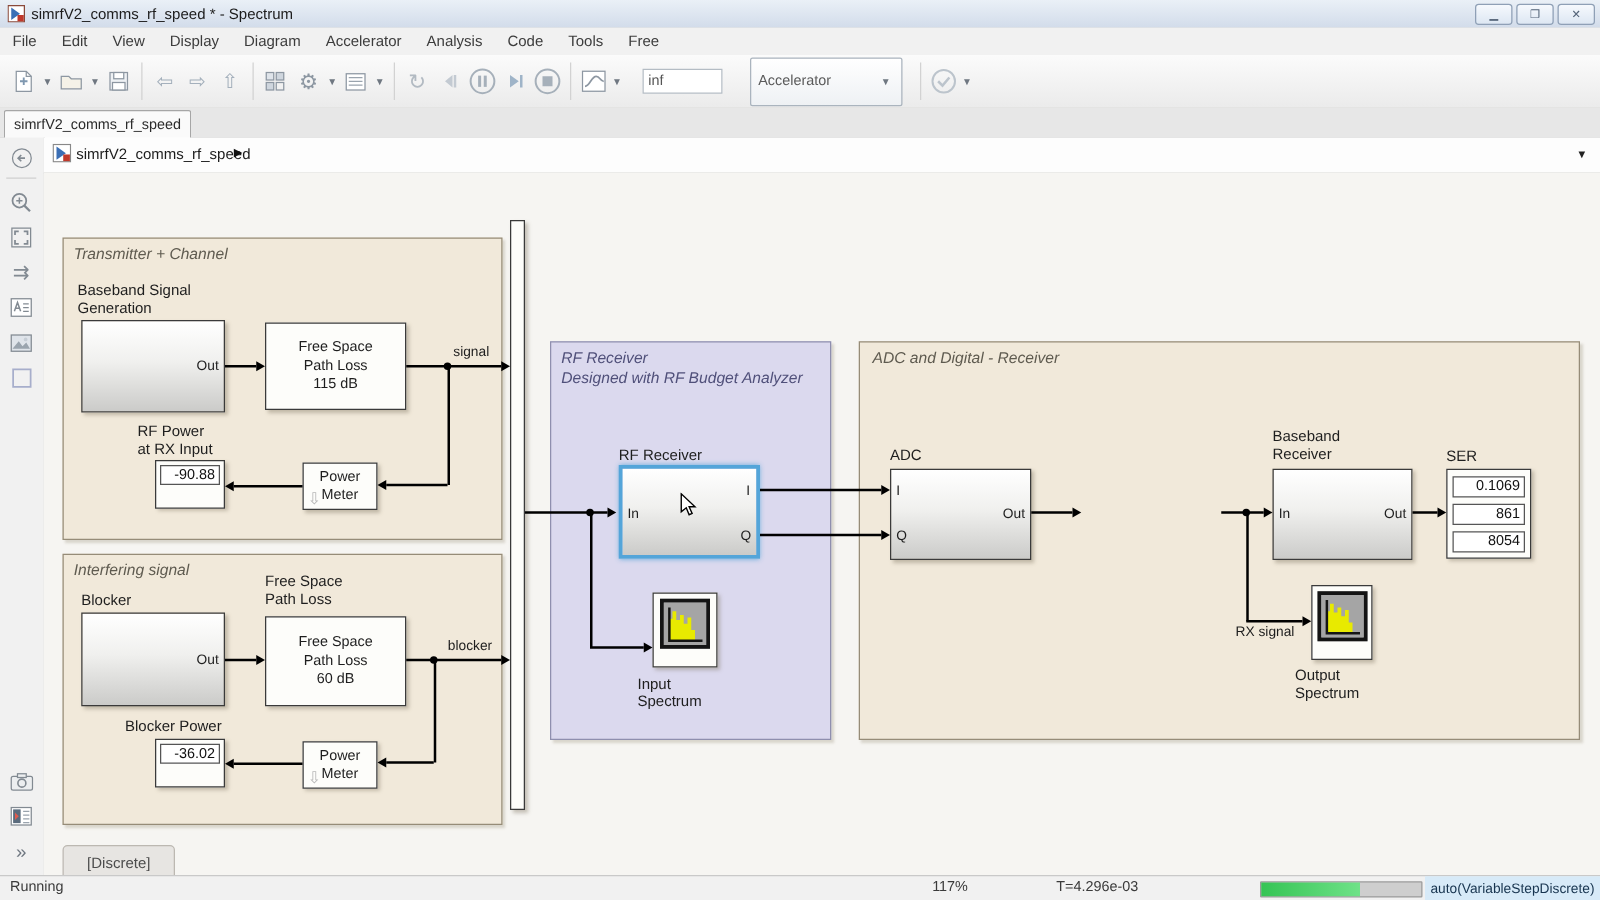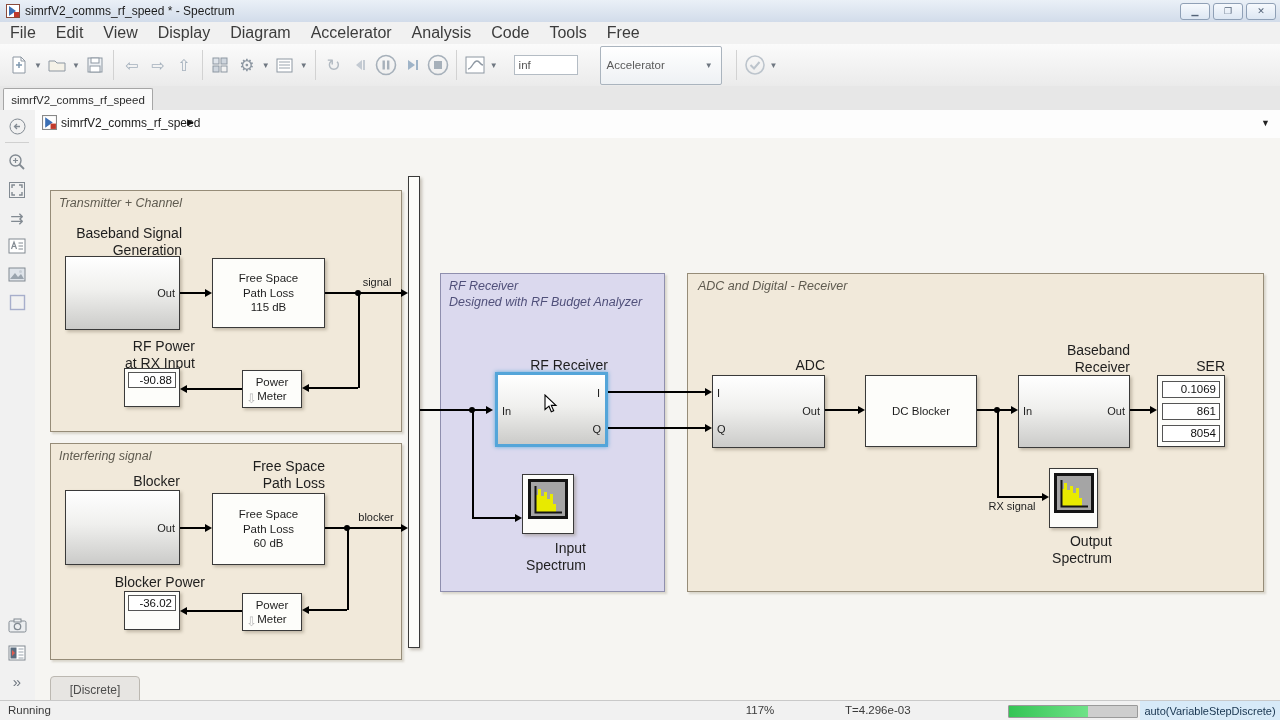--- a/index.html
+++ b/index.html
@@ -8,21 +8,21 @@
        -webkit-font-smoothing:antialiased;}
   .abs{position:absolute;}
   
   .titlebar{left:0;top:0;width:1280px;height:22px;
     background:linear-gradient(#eaf0f7,#d2dcea);border-bottom:1px solid #aeb9c8;
     display:flex;align-items:center;font-size:12px;color:#1c1c1c;}
   .winbtn{width:28px;height:15px;margin-left:3px;border:1px solid #8fa0b6;border-radius:3px;
     background:linear-gradient(#f6f9fd,#dde7f3);display:flex;align-items:center;justify-content:center;
     font-size:9px;color:#53master6378;color:#536378;}
   .menubar{left:0;top:22px;width:1280px;height:22px;background:#f1f1f1;
-    border-bottom:1px solid #dcdcdc;display:flex;align-items:center;font-size:16px;color:#3c3c3c;}
+    border-bottom:1px solid #dcdcdc;display:flex;align-items:center;font-size:12px;color:#3c3c3c;}
   .menuitem{padding:0 10px;line-height:22px;}
   .toolbar{left:0;top:44px;width:1280px;height:42px;
     background:linear-gradient(#fbfbfb,#ebebeb);border-bottom:1px solid #cfcfcf;
     display:flex;align-items:center;}
   .tbtn{height:28px;min-width:26px;display:flex;align-items:center;justify-content:center;color:#8d97a2;}
   .tsep{width:1px;height:30px;background:#d2d2d2;margin:0 5px;}
   .ddarrow{font-size:8px;color:#6f7781;margin:0 2px;}
   .tbglyph{font-size:16px;color:#a4b0bc;}
   .tabstrip{left:0;top:86px;width:1280px;height:24px;background:#e7e7e7;border-bottom:1px solid #b2b2b2;}
   .tab{position:absolute;left:3px;top:2px;width:148px;height:22px;background:#fafafa;
@@ -35,21 +35,21 @@
   .canvas{left:35px;top:138px;width:1245px;height:562px;background:#f6f5f2;}
   .region{position:absolute;box-shadow:2px 2px 2px rgba(150,140,115,.3);}
   .rbeige{background:#f1e9da;border:1px solid #968c78;}
   .rpurple{background:#dbd9ee;border:1px solid #8f8fae;}
   .rtitle{position:absolute;font-size:12.5px;white-space:pre-line;line-height:1.25;font-style:italic;}
   .blk{position:absolute;border:1px solid #3a3a3a;box-shadow:2px 2px 3px rgba(120,110,90,.4);box-sizing:border-box;}
   .grad{background:linear-gradient(#ffffff,#f0f0ee 45%,#cbcbc9);}
   .white{background:#fdfdfa;}
   .ctext{display:flex;align-items:center;justify-content:center;text-align:center;
     font-size:11.5px;color:#1e1e1e;white-space:pre-line;line-height:1.25;width:100%;height:100%;}
-  .lbl{position:absolute;font-size:14px;color:#1e1e1e;text-align:right;white-space:pre-line;line-height:1.18;}
+  .lbl{position:absolute;font-size:12px;color:#1e1e1e;text-align:left;white-space:pre-line;line-height:1.18;}
   .port{position:absolute;font-size:11px;color:#1e1e1e;}
   .wh{position:absolute;height:1.5px;background:#000;}
   .wv{position:absolute;width:1.5px;background:#000;}
   .ar{position:absolute;width:0;height:0;border-top:4px solid transparent;border-bottom:4px solid transparent;border-left:7px solid #000;}
   .al{position:absolute;width:0;height:0;border-top:4px solid transparent;border-bottom:4px solid transparent;border-right:7px solid #000;}
   .dot{position:absolute;width:6px;height:6px;border-radius:50%;background:#000;}
   .wlabel{position:absolute;font-size:11px;color:#1e1e1e;text-align:center;}
   .disp-inner{position:absolute;border:1px solid #555;background:#fff;
     font-size:11.5px;color:#111;text-align:right;padding:1px 3px 0 0;box-sizing:border-box;}
   .ser-row{position:absolute;left:4px;width:58px;height:17px;border:1px solid #555;background:#fff;
@@ -359,23 +359,20 @@
   </div>
   <div class="lbl" style="left:510px;top:540px;width:76px">Input
 Spectrum</div>
 
   <div class="lbl" style="left:712px;top:357px;width:113px">ADC</div>
   <div class="blk grad" style="left:712px;top:375px;width:113px;height:73px">
     <span class="port" style="left:4px;top:11px">I</span>
     <span class="port" style="left:4px;top:47px">Q</span>
     <span class="port" style="right:4px;top:29px">Out</span>
   </div>
-  <div class="blk white" style="left:865px;top:375px;width:112px;height:72px">
-    <div class="ctext">DC Blocker</div>
-  </div>
   <div class="lbl" style="left:1018px;top:342px;width:112px">Baseband
 Receiver</div>
   <div class="blk grad" style="left:1018px;top:375px;width:112px;height:73px">
     <span class="port" style="left:4px;top:29px">In</span>
     <span class="port" style="right:4px;top:29px">Out</span>
   </div>
   <div class="lbl" style="left:1157px;top:358px;width:68px">SER</div>
   <div class="blk white" style="left:1157px;top:375px;width:68px;height:72px">
     <div class="ser-row" style="top:5px">0.1069</div>
     <div class="ser-row" style="top:27px">861</div>

